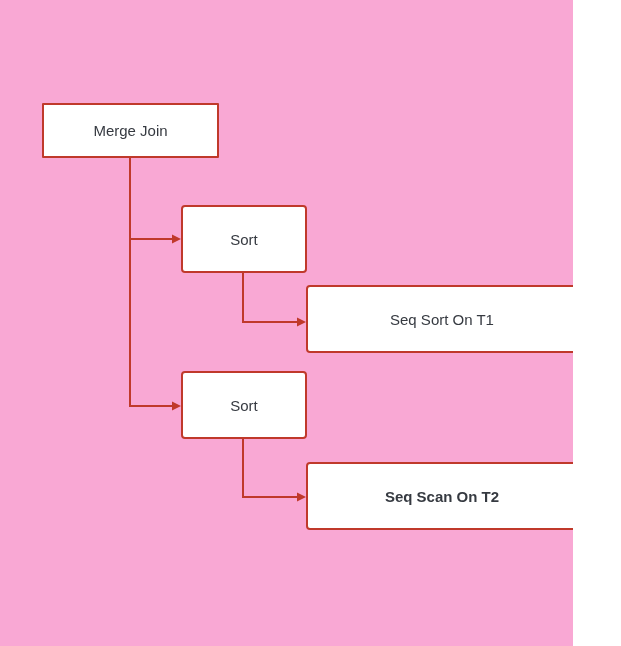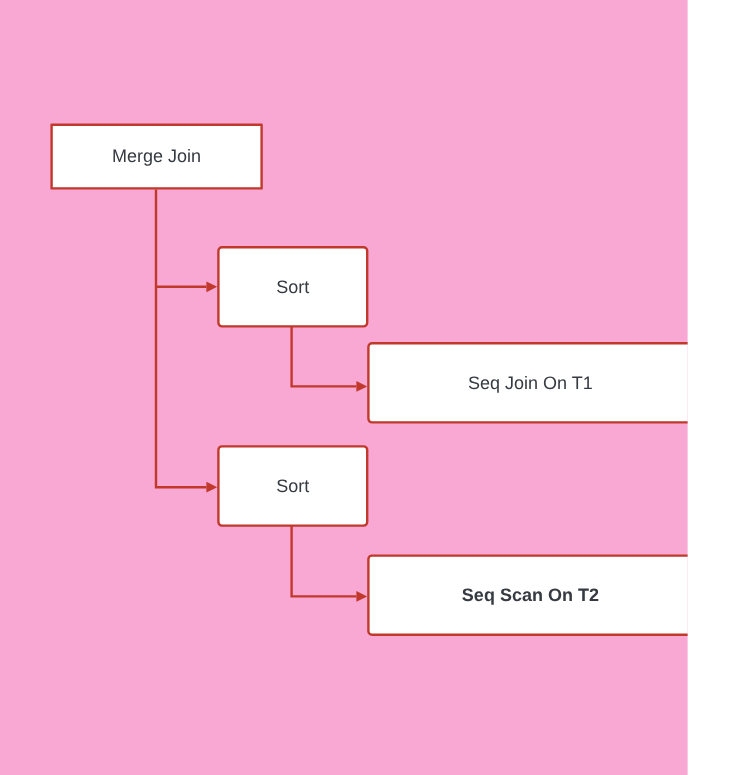--- a/index.html
+++ b/index.html
@@ -69,21 +69,21 @@
 
   <div class="node shape-rect n-merge-join">
     <span class="label">Merge Join</span>
   </div>
 
   <div class="node shape-rounded n-sort-1">
     <span class="label">Sort</span>
   </div>
 
   <div class="node shape-rounded n-seq-scan-t1">
-    <span class="label">Seq Join On T1</span>
+    <span class="label">Seq Sort On T1</span>
   </div>
 
   <div class="node shape-rounded n-sort-2">
     <span class="label">Sort</span>
   </div>
 
   <div class="node shape-rounded n-seq-scan-t2">
     <span class="label">Seq Scan On T2</span>
   </div>
 

